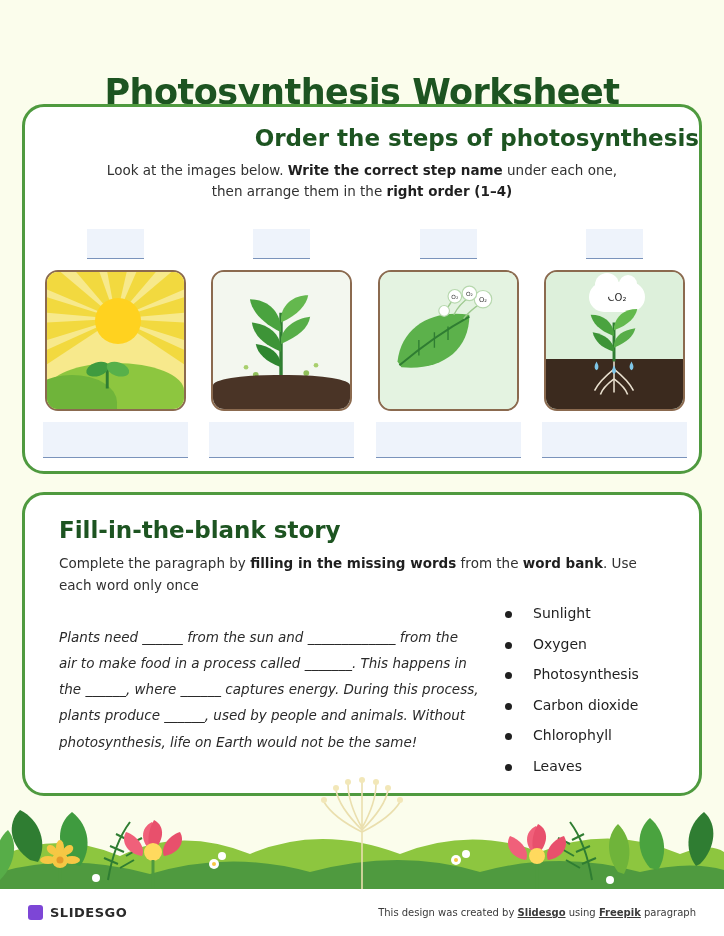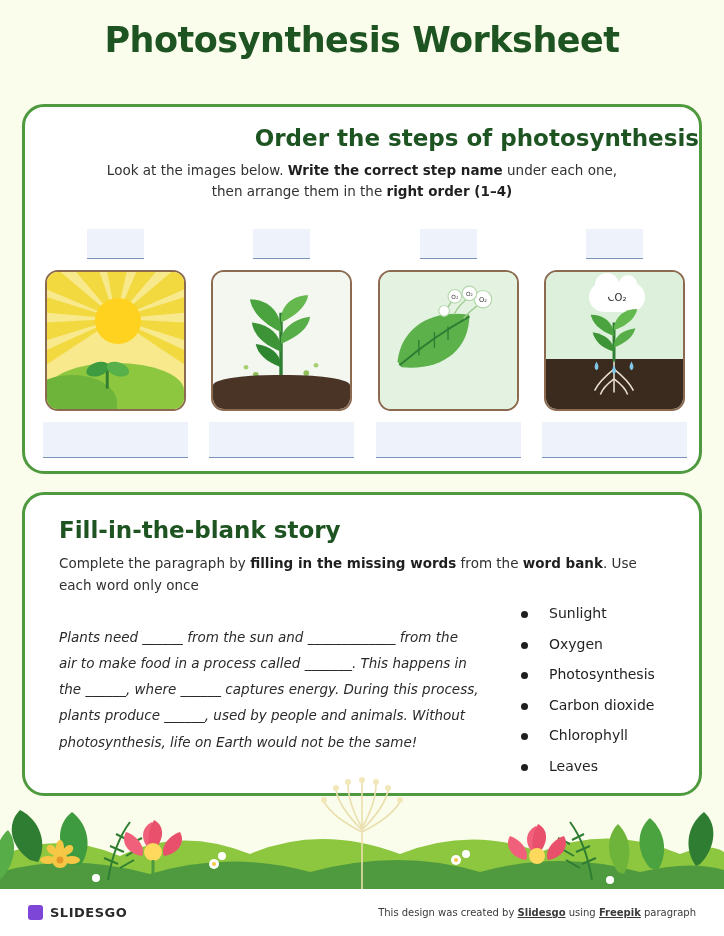--- a/index.html
+++ b/index.html
@@ -18,21 +18,21 @@
   }
 
   
   .title {
     text-align: center;
     font-family: "DejaVu Sans", sans-serif;
     font-weight: bold;
     font-size: 35px;
     color: #1d5421;
     letter-spacing: -0.5px;
-    padding-top: 20px;
+    padding-top: 72px;
     margin: 0;
   }
 
   
   .card {
     position: absolute;
     left: 22px;
     width: 680px;
     background: #ffffff;
     border: 3px solid #4f9a3f;
@@ -161,21 +161,21 @@
     left: 34px;
     width: 420px;
     font-style: italic;
     font-size: 13.5px;
     color: #2a2a2a;
     line-height: 1.95;
   }
   .word-bank {
     position: absolute;
     top: 110px;
-    left: 496px;
+    left: 480px;
     width: 190px;
     list-style: none;
     margin: 0; padding: 0;
   }
   .word-bank li {
     font-size: 14px;
     color: #1f1f1f;
     margin-bottom: 14.5px;
     position: relative;
     padding-left: 28px;

